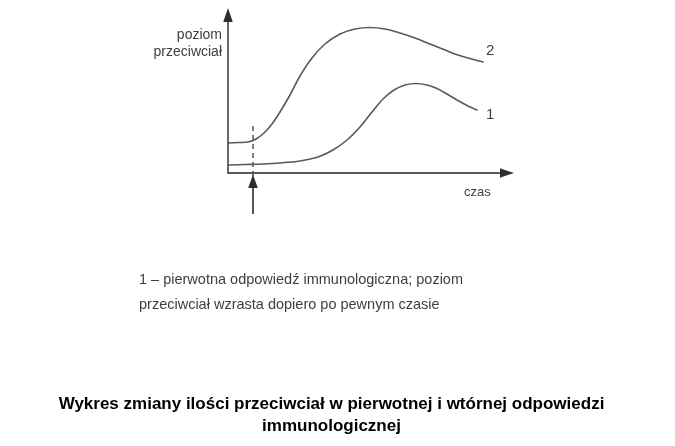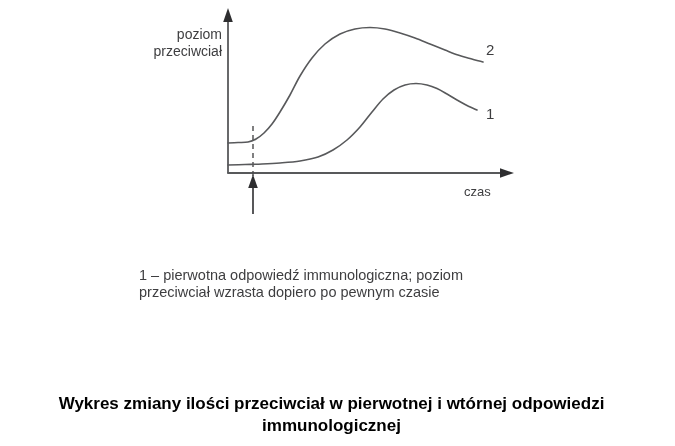--- a/index.html
+++ b/index.html
@@ -43,21 +43,21 @@
     left: 203px; top: 218px;
     width: 100px;
     text-align: center;
     line-height: 16px;
   }
   .notes {
     position: absolute;
     left: 139px; top: 267px;
     width: 384px;
     font-size: 14.5px;
-    line-height: 17px;
+    line-height: 25px;
     color: #3e3e40;
   }
   .note { margin: 0 0 13px 0; }
   .caption {
     position: absolute;
     left: 0; top: 393px;
     width: 663px;
     text-align: center;
     font-weight: bold;
     font-size: 17px;

